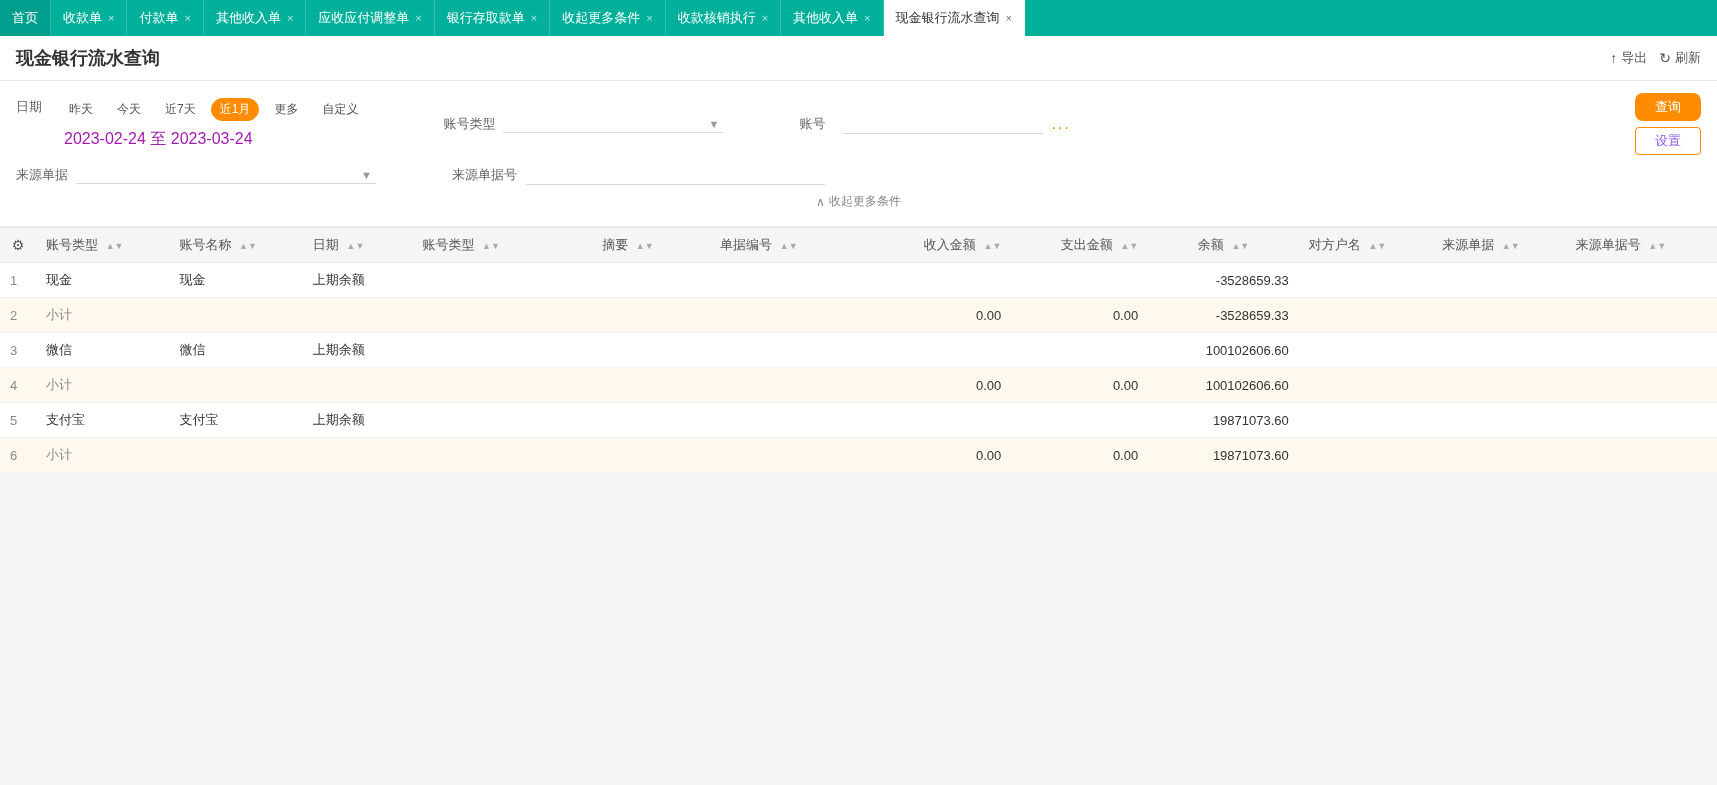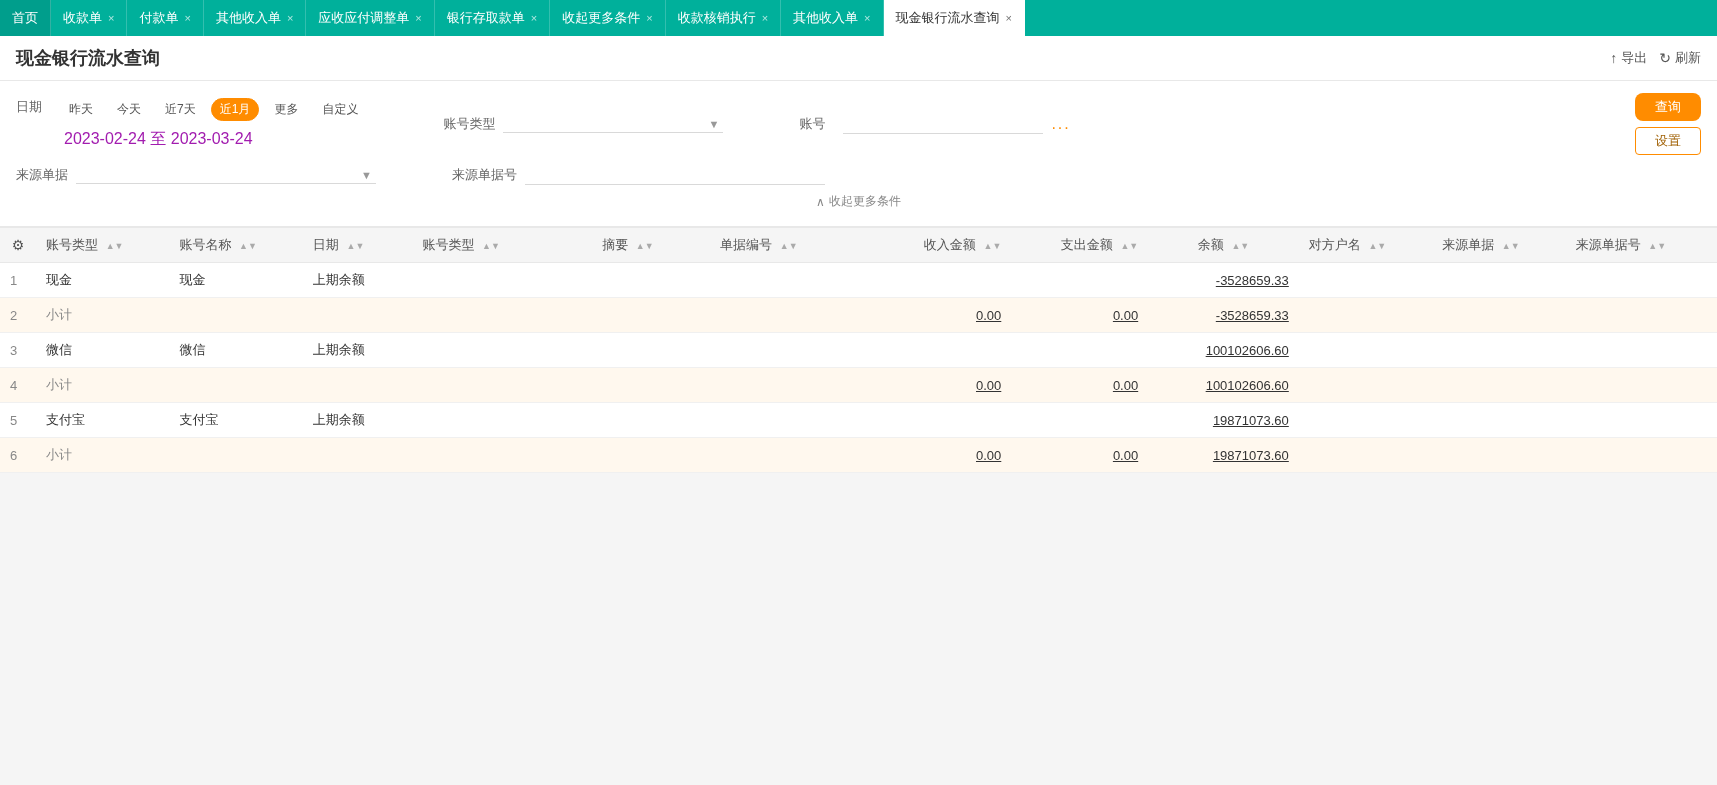--- a/index.html
+++ b/index.html
@@ -139,21 +139,21 @@
       background: #ff8c00;
       color: #fff;
       border: none;
       border-radius: 8px;
       padding: 5px 20px;
       cursor: pointer;
       font-size: 13px;
     }
     .btn-settings {
       background: #fff;
-      color: #a16207;
+      color: #8b5cf6;
       border: 1px solid #ff8c00;
       border-radius: 4px;
       padding: 4px 16px;
       cursor: pointer;
       font-size: 13px;
     }
     .collapse-bar {
       display: flex;
       justify-content: center;
       align-items: center;
@@ -214,21 +214,21 @@
     tbody tr.subtotal {
       background: #fff8ee;
     }
     tbody td {
       padding: 8px 10px;
       color: #333;
       white-space: nowrap;
     }
     .td-number { color: #888; }
     .td-subtotal-label { color: #888; }
-    .td-amount { text-align: right; text-decoration: underline; }
+    .td-amount { text-align: right; }
     .col-no { width: 36px; }
     .col-type { min-width: 80px; }
     .col-name { min-width: 80px; }
     .col-date { min-width: 80px; }
     .col-doc-type { min-width: 80px; }
     .col-summary { min-width: 120px; text-align: center; }
     .col-doc-no { min-width: 120px; }
     .col-income { min-width: 100px; text-align: right; }
     .col-expense { min-width: 100px; text-align: right; }
     .col-balance { min-width: 110px; text-align: right; }

